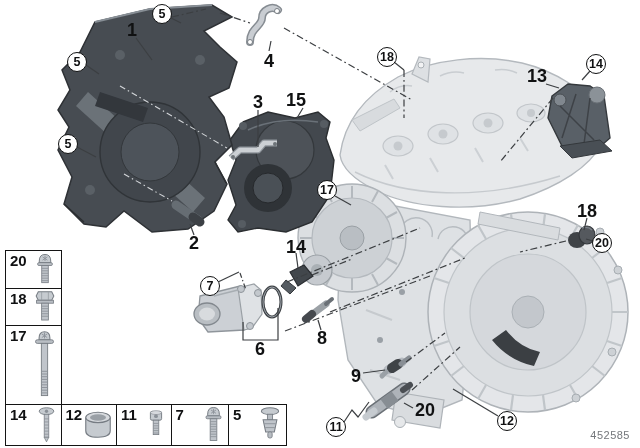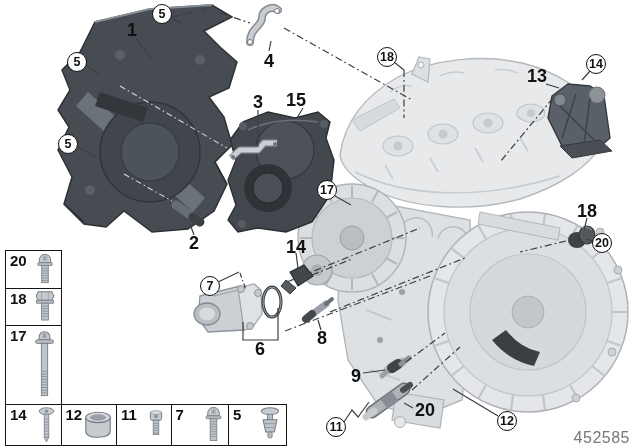--- a/index.html
+++ b/index.html
@@ -9,21 +9,21 @@
   
   .co{position:absolute;transform:translate(-50%,-50%);font-weight:bold;font-size:18px;
       color:#101112;line-height:1;white-space:nowrap;cursor:pointer;}
   .co.circ{font-size:12.5px;width:20px;height:20px;border:1.8px solid #101112;border-radius:50%;
       background:#fff;display:flex;align-items:center;justify-content:center;box-sizing:border-box;}
   
   .cell{position:absolute;border:1.6px solid #141414;background:#fff;box-sizing:border-box;cursor:pointer;}
   .cell .num{position:absolute;left:4px;top:1px;font-weight:bold;font-size:15px;color:#101112;}
   .cell svg{position:absolute;right:3px;top:50%;transform:translateY(-50%);}
   
-  #docnum{position:absolute;right:10px;top:429px;font-size:16px;color:#74777b;
+  #docnum{position:absolute;right:10px;top:429px;font-size:11px;color:#74777b;
       letter-spacing:.5px;}
 </style>
 </head>
 <body>
 
 <div id="stage">
 
 <svg id="art" width="640" height="448" viewBox="0 0 640 448">
   <defs>
     <symbol id="icon-bolt-short-torx" viewBox="0 0 30 44">

